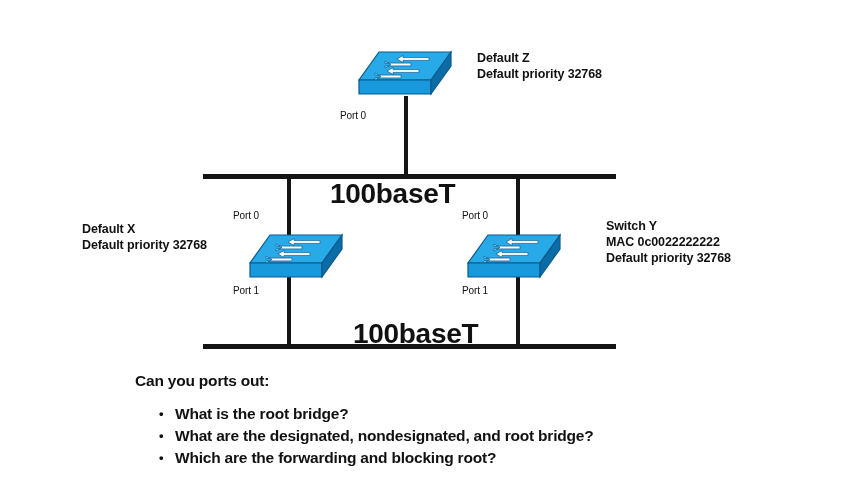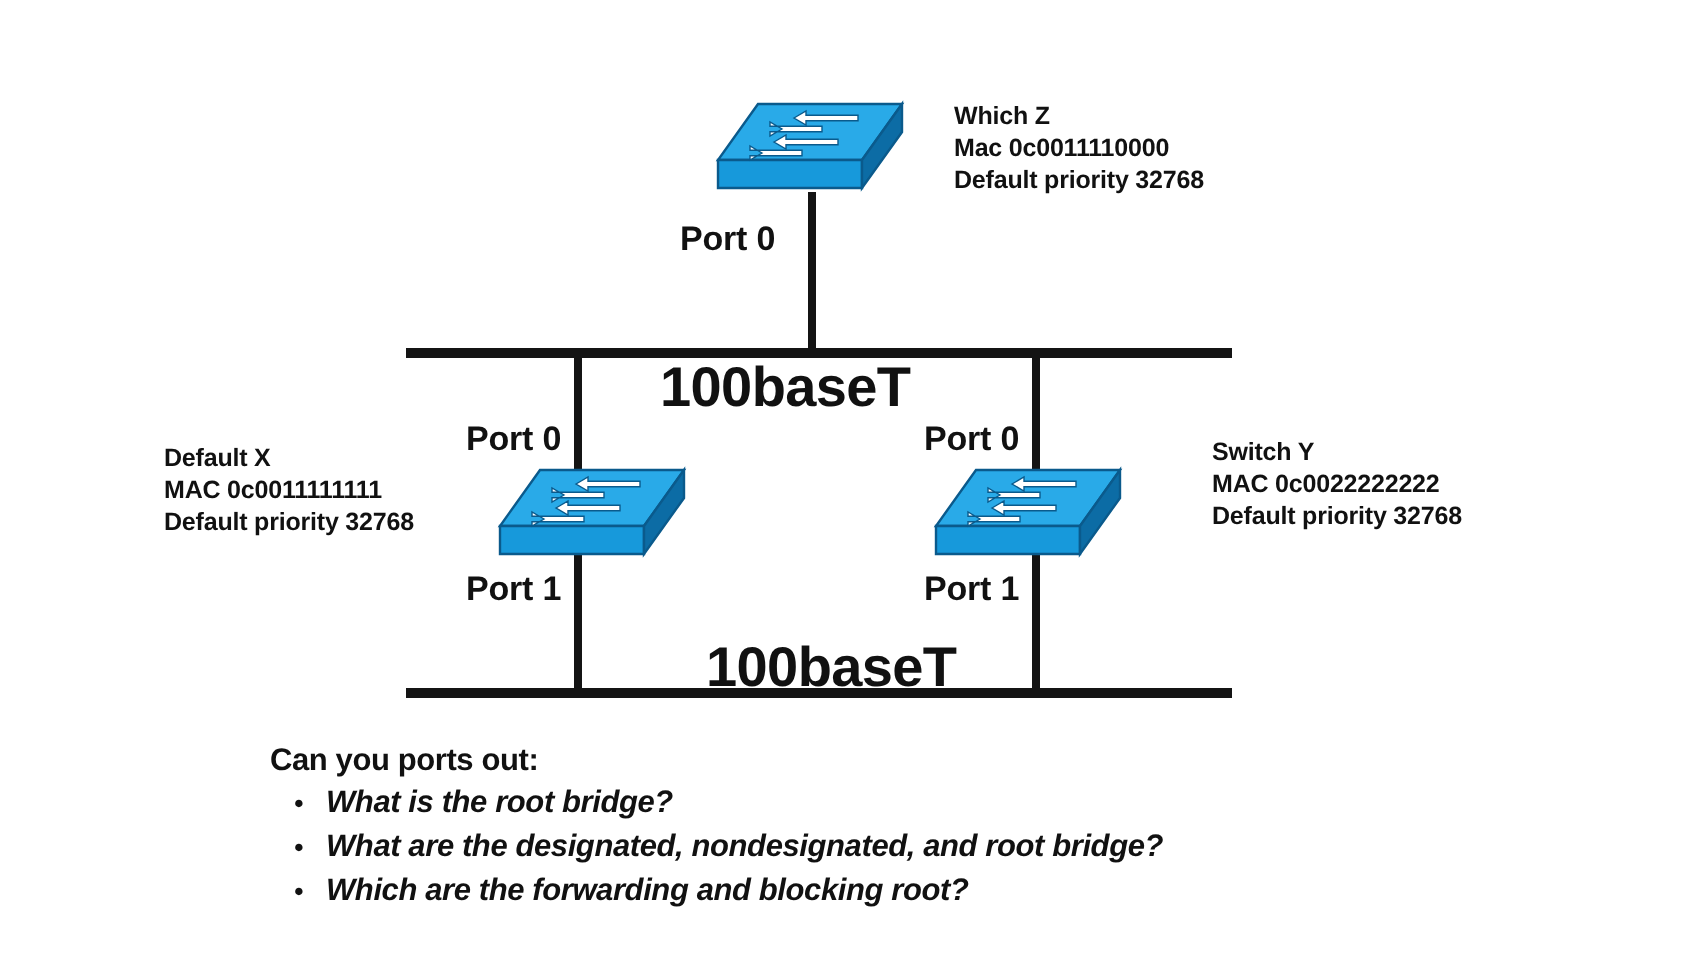--- a/index.html
+++ b/index.html
@@ -62,22 +62,22 @@
     line-height: 16px;
     white-space: nowrap;
     letter-spacing: -0.1px;
   }
   #switch-z-info { left: 477px; top: 50px; }
   #switch-x-info { left: 82px;  top: 221px; }
   #switch-y-info { left: 606px; top: 218px; }
 
   .port-label {
     position: absolute;
-    font-size: 17px;
-    font-weight: bold;
+    font-size: 10px;
+    font-weight: normal;
     white-space: nowrap;
     letter-spacing: -0.1px;
   }
   #port-z-0 { left: 340px; top: 110px; }
   #port-x-0 { left: 233px; top: 210px; }
   #port-x-1 { left: 233px; top: 285px; }
   #port-y-0 { left: 462px; top: 210px; }
   #port-y-1 { left: 462px; top: 285px; }
 
   .segment-label {
@@ -96,24 +96,23 @@
     left: 135px;
     top: 370px;
     font-size: 15.5px;
     font-weight: bold;
     letter-spacing: -0.2px;
   }
   #questions-heading {
     line-height: 21px;
   }
   #questions-list {
-    margin: 0;
+    margin: 12px;
     padding: 0;
     list-style: none;
-    font-style: italic;
   }
   #questions-list li {
     line-height: 22px;
     padding-left: 28px;
     position: relative;
     white-space: nowrap;
   }
   #questions-list li::before {
     content: "\2022";
     position: absolute;
@@ -144,22 +143,21 @@
       <g fill="#FFFFFF" stroke="#0A5A8C" stroke-width="0.7">
         <path d="M40 9 L46 5.5 L46 7.6 L72 7.6 L72 10.4 L46 10.4 L46 12.5 Z" transform="translate(0,0) scale(1,1)"></path>
         <path d="M34 14.5 L28 18 L28 15.9 L54 15.9 L54 13.1 L28 13.1 L28 11 Z" transform="translate(0,0)"></path>
         <path d="M30 21 L36 17.5 L36 19.6 L62 19.6 L62 22.4 L36 22.4 L36 24.5 Z"></path>
         <path d="M24 26.5 L18 23 L18 25.1 L44 25.1 L44 27.9 L18 27.9 L18 30 Z"></path>
       </g>
     </g>
   </svg>
 
   <div class="info" id="switch-z-info">
-    <div>Which Z</div>
-    <div>Mac 0c0011110000</div>
+    <div>Default Z</div>
     <div>Default priority 32768</div>
   </div>
 
   <div class="port-label" id="port-z-0">Port 0</div>
 
   <svg class="switch-icon" id="switch-x-icon" viewBox="0 0 96 52">
     <g>
       <path d="M22 2 L94 2 L74 30 L2 30 Z" fill="#29AAE8" stroke="#0A5A8C" stroke-width="1.2"></path>
       <path d="M2 30 L74 30 L74 44 L2 44 Z" fill="#1799DB" stroke="#0A5A8C" stroke-width="1.2"></path>
       <path d="M74 30 L94 2 L94 16 L74 44 Z" fill="#0C6CA5" stroke="#0A5A8C" stroke-width="1.2"></path>
@@ -167,21 +165,20 @@
         <path d="M40 9 L46 5.5 L46 7.6 L72 7.6 L72 10.4 L46 10.4 L46 12.5 Z"></path>
         <path d="M34 14.5 L28 18 L28 15.9 L54 15.9 L54 13.1 L28 13.1 L28 11 Z"></path>
         <path d="M30 21 L36 17.5 L36 19.6 L62 19.6 L62 22.4 L36 22.4 L36 24.5 Z"></path>
         <path d="M24 26.5 L18 23 L18 25.1 L44 25.1 L44 27.9 L18 27.9 L18 30 Z"></path>
       </g>
     </g>
   </svg>
 
   <div class="info" id="switch-x-info">
     <div>Default X</div>
-    <div>MAC 0c0011111111</div>
     <div>Default priority 32768</div>
   </div>
 
   <div class="port-label" id="port-x-0">Port 0</div>
   <div class="port-label" id="port-x-1">Port 1</div>
 
   <svg class="switch-icon" id="switch-y-icon" viewBox="0 0 96 52">
     <g>
       <path d="M22 2 L94 2 L74 30 L2 30 Z" fill="#29AAE8" stroke="#0A5A8C" stroke-width="1.2"></path>
       <path d="M2 30 L74 30 L74 44 L2 44 Z" fill="#1799DB" stroke="#0A5A8C" stroke-width="1.2"></path>

